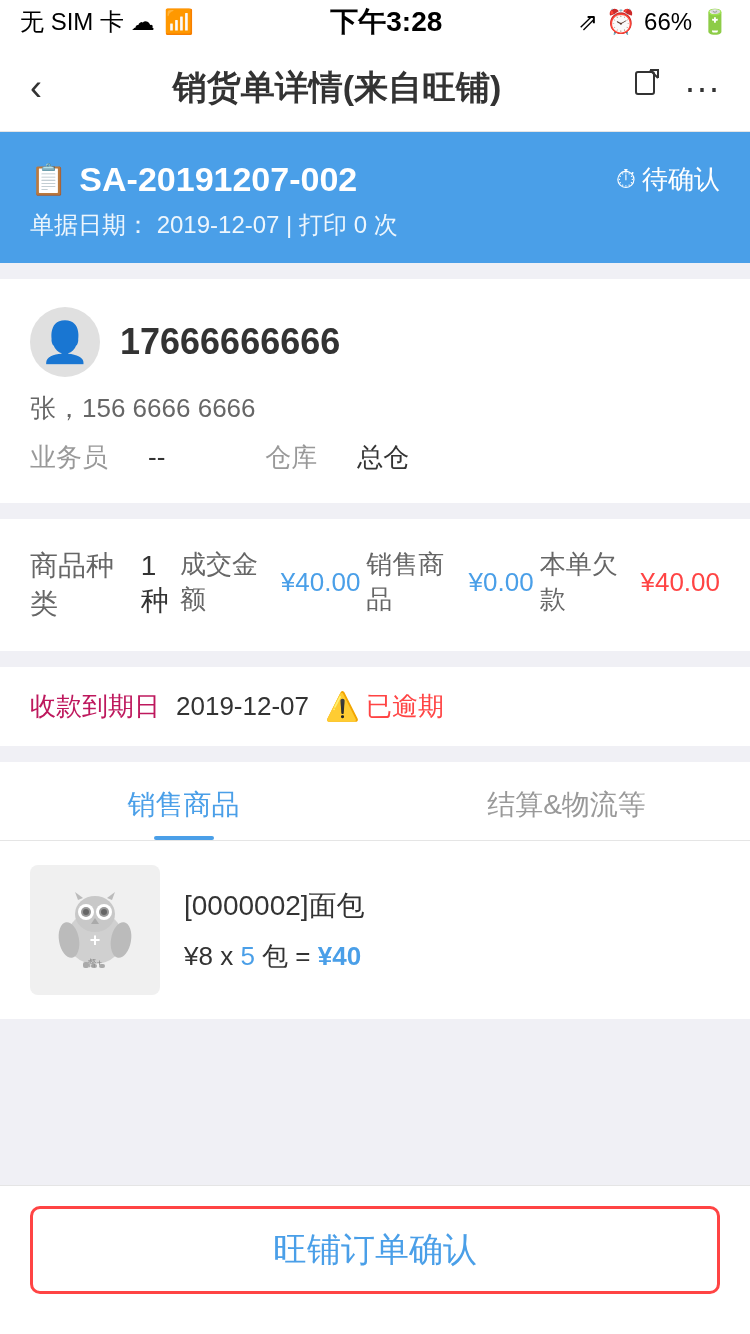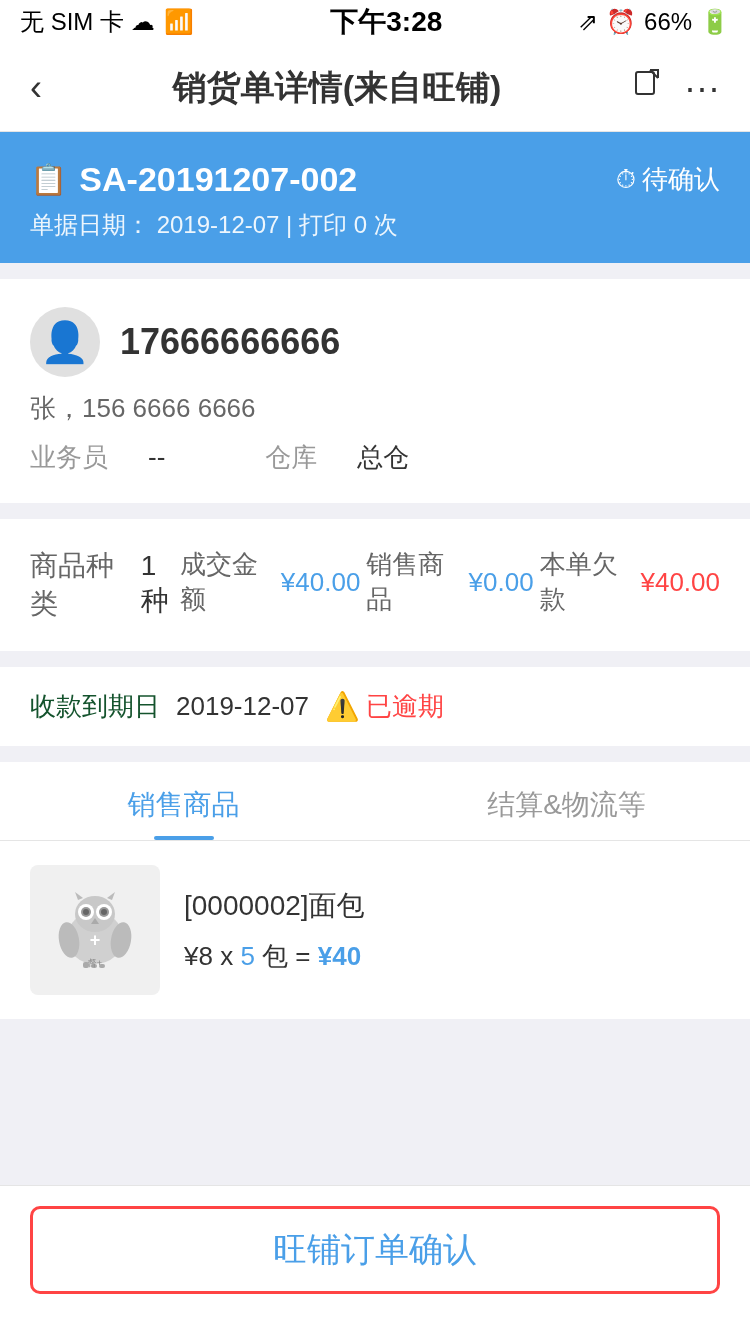--- a/index.html
+++ b/index.html
@@ -186,21 +186,21 @@
     
     .due-section {
       background: #fff;
       margin-bottom: 16px;
       padding: 22px 30px;
       display: flex;
       align-items: center;
       gap: 16px;
       flex-wrap: wrap;
     }
-    .due-label { color: #14532d; font-size: 26px; }
+    .due-label { color: #be185d; font-size: 26px; }
     .due-date { color: #333; font-size: 26px; }
     .overdue-badge {
       display: flex;
       align-items: center;
       gap: 6px;
       color: #ff4444;
       font-size: 26px;
     }
 
     

